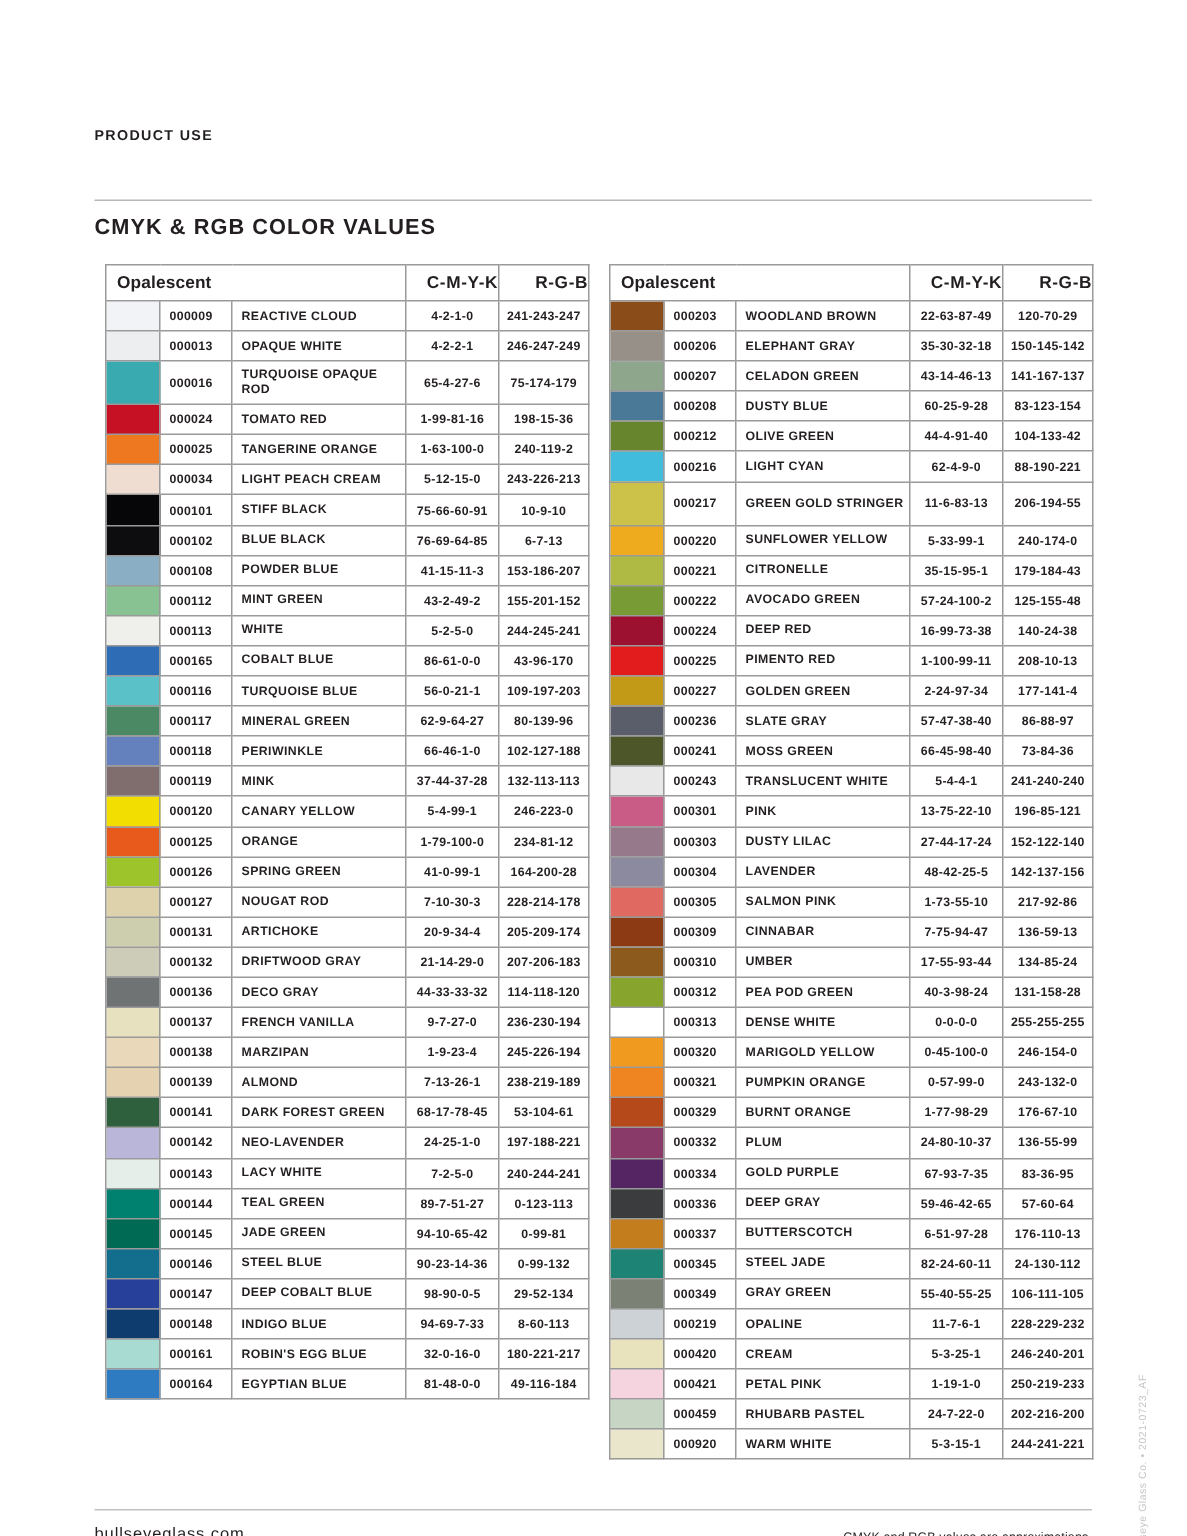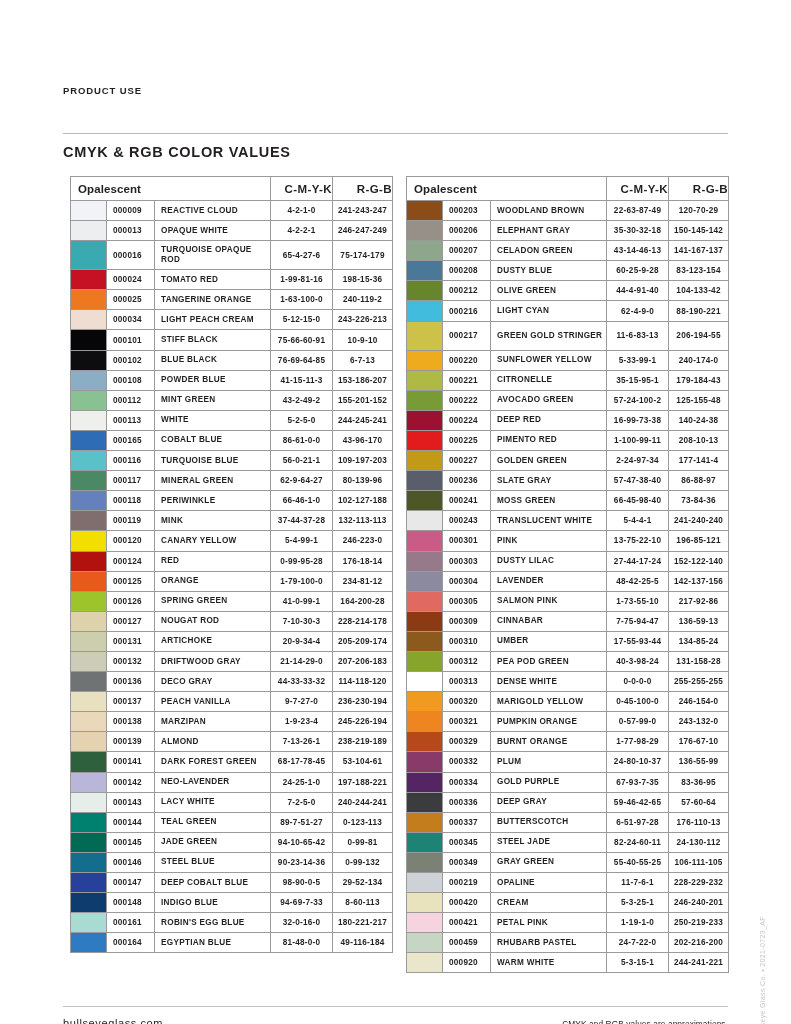--- a/index.html
+++ b/index.html
@@ -324,27 +324,20 @@
             <td class="rgb">132-113-113</td>
           </tr>
           <tr>
             <td class="sw" style="background: rgb(242, 222, 0);"></td>
             <td class="num">000120</td>
             <td class="name">CANARY YELLOW</td>
             <td class="cmyk">5-4-99-1</td>
             <td class="rgb">246-223-0</td>
           </tr>
           <tr>
-            <td class="sw" style="background: rgb(178, 18, 14);"></td>
-            <td class="num">000124</td>
-            <td class="name">RED</td>
-            <td class="cmyk">0-99-95-28</td>
-            <td class="rgb">176-18-14</td>
-          </tr>
-          <tr>
             <td class="sw" style="background: rgb(232, 90, 28);"></td>
             <td class="num">000125</td>
             <td class="name">ORANGE</td>
             <td class="cmyk">1-79-100-0</td>
             <td class="rgb">234-81-12</td>
           </tr>
           <tr>
             <td class="sw" style="background: rgb(157, 196, 42);"></td>
             <td class="num">000126</td>
             <td class="name">SPRING GREEN</td>
@@ -375,21 +368,21 @@
           <tr>
             <td class="sw" style="background: rgb(111, 115, 115);"></td>
             <td class="num">000136</td>
             <td class="name">DECO GRAY</td>
             <td class="cmyk">44-33-33-32</td>
             <td class="rgb">114-118-120</td>
           </tr>
           <tr>
             <td class="sw" style="background: rgb(231, 225, 191);"></td>
             <td class="num">000137</td>
-            <td class="name">PEACH VANILLA</td>
+            <td class="name">FRENCH VANILLA</td>
             <td class="cmyk">9-7-27-0</td>
             <td class="rgb">236-230-194</td>
           </tr>
           <tr>
             <td class="sw" style="background: rgb(233, 216, 185);"></td>
             <td class="num">000138</td>
             <td class="name">MARZIPAN</td>
             <td class="cmyk">1-9-23-4</td>
             <td class="rgb">245-226-194</td>
           </tr>

